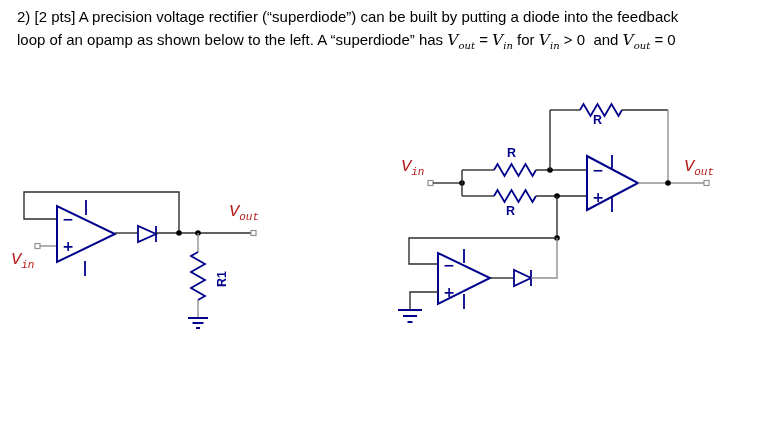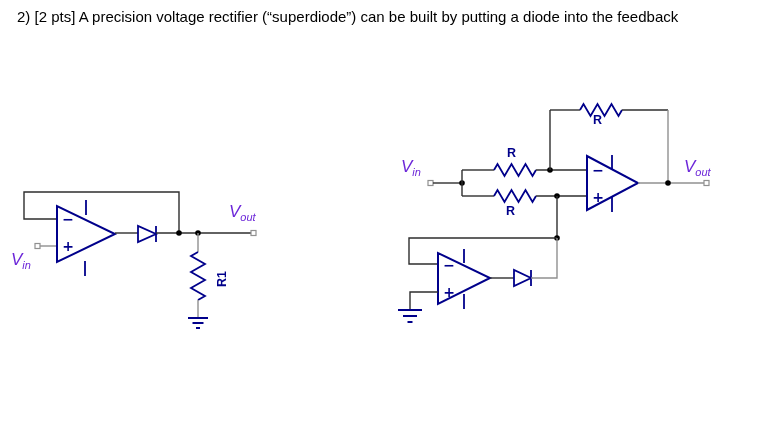--- a/index.html
+++ b/index.html
@@ -3,40 +3,41 @@
 <meta charset="utf-8">
 <style>
   html,body{margin:0;padding:0;background:#fff;}
   .page{position:relative;width:771px;height:352px;background:#ffffff;overflow:hidden;
         font-family:"Liberation Sans",sans-serif;color:#000;}
   .problem{position:absolute;left:17px;top:5px;}
   .pline{white-space:pre;font-size:15px;line-height:23px;color:#000;}
   .pline i.mv{font-family:"DejaVu Serif",serif;font-style:italic;font-size:15.5px;}
   .pline sub.ms{font-family:"DejaVu Serif",serif;font-style:italic;font-size:10px;}
   svg.circuits{position:absolute;left:0;top:0;}
-  .mlabel{position:absolute;font-family:Liberation Sans, sans-serif;font-style:italic;
-          font-size:17px;color:#6d28d9;line-height:1;}
+  .mlabel{position:absolute;font-family:Liberation Mono, monospace;font-style:italic;
+          font-size:17px;color:#b91c1c;line-height:1;}
   .mlabel sub{font-size:11px;font-style:italic;}
   .rlabel{position:absolute;font-family:"Liberation Sans",sans-serif;font-weight:bold;
           font-size:12.5px;color:#00008B;line-height:1;}
   .rlabel-rot{transform:rotate(-90deg);transform-origin:left top;}
   .answer{position:absolute;left:195px;top:362px;font-family:"DejaVu Serif",serif;
           font-style:italic;font-size:17px;color:#0f766e;}
   .answer sub{font-size:11px;}
   .answer .eq{font-style:normal;font-size:14px;vertical-align:3px;}
   .answer .blank{display:inline-block;width:168px;height:14px;
                  border-bottom:1.4px solid #000;}
 </style>
 </head>
 <body>
 
 <div class="page">
 
   <div class="problem">
     <div class="pline">2) [2 pts] A precision voltage rectifier (“superdiode”) can be built by putting a diode into the feedback</div>
+    <div class="pline">loop of an opamp as shown below to the left. A “superdiode” has <i class="mv">V</i><sub class="ms">out</sub> = <i class="mv">V</i><sub class="ms">in</sub> for <i class="mv">V</i><sub class="ms">in</sub> &gt; 0  and <i class="mv">V</i><sub class="ms">out</sub> = 0</div>
   </div>
 
   <svg class="circuits" width="771" height="426" viewBox="0 0 771 426">
 
     <g>
 
       <path d="M179,233 L179,192 L24,192 L24,219 L57,219" fill="none" stroke="#2e2e2e" stroke-width="1.4"></path>
 
       <line x1="40" y1="246" x2="57" y2="246" stroke="#909090" stroke-width="1.4"></line>
       <rect x="35" y="243.5" width="5" height="5" fill="#fff" stroke="#909090" stroke-width="1.2"></rect>

